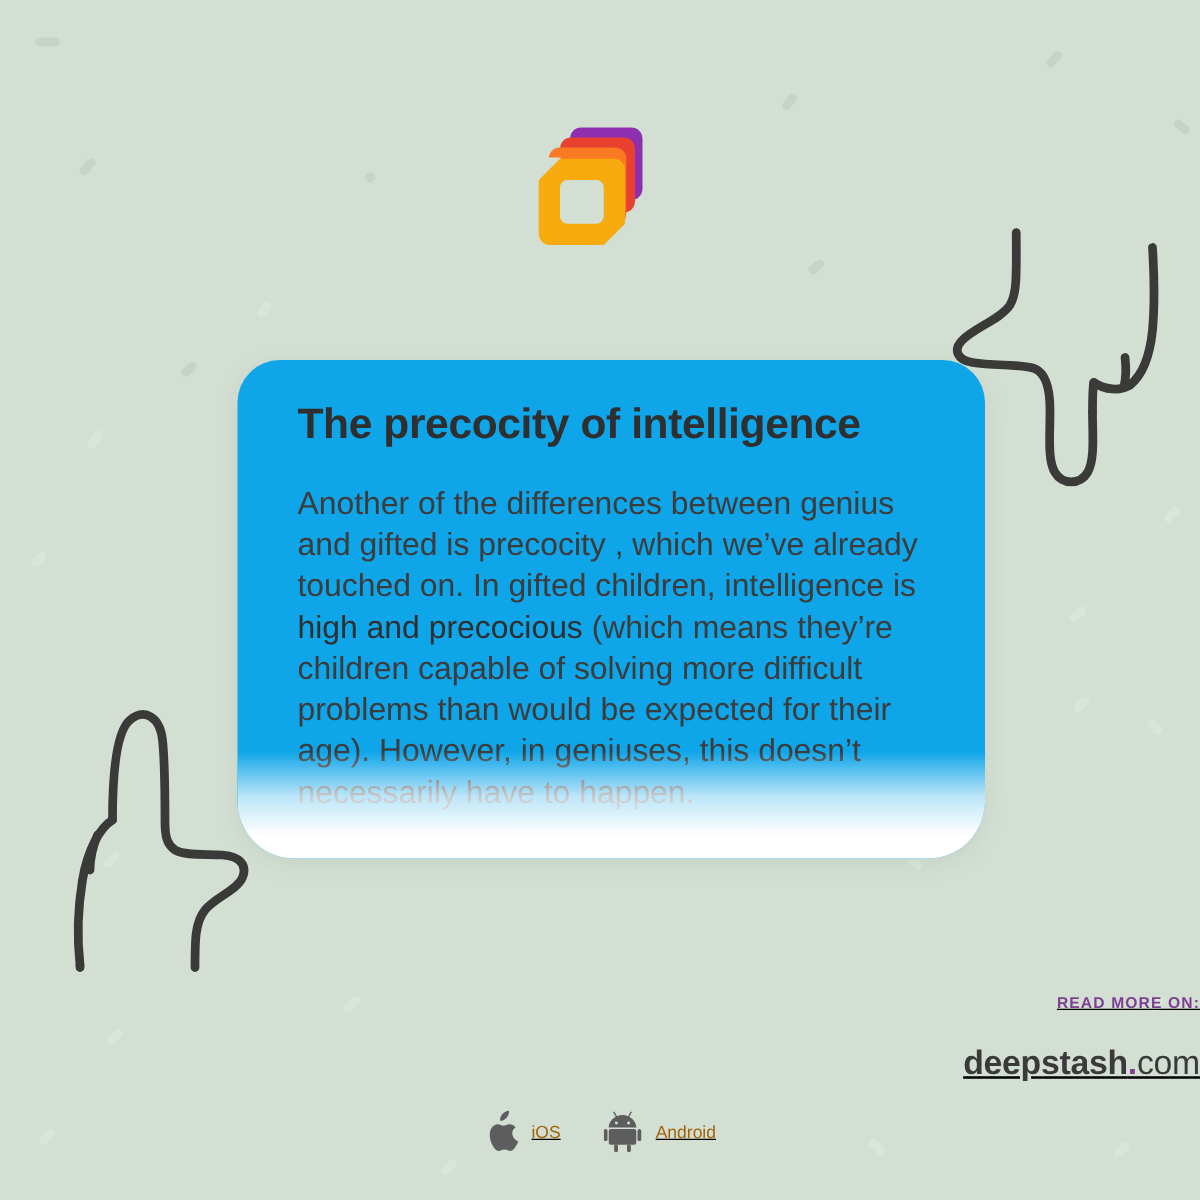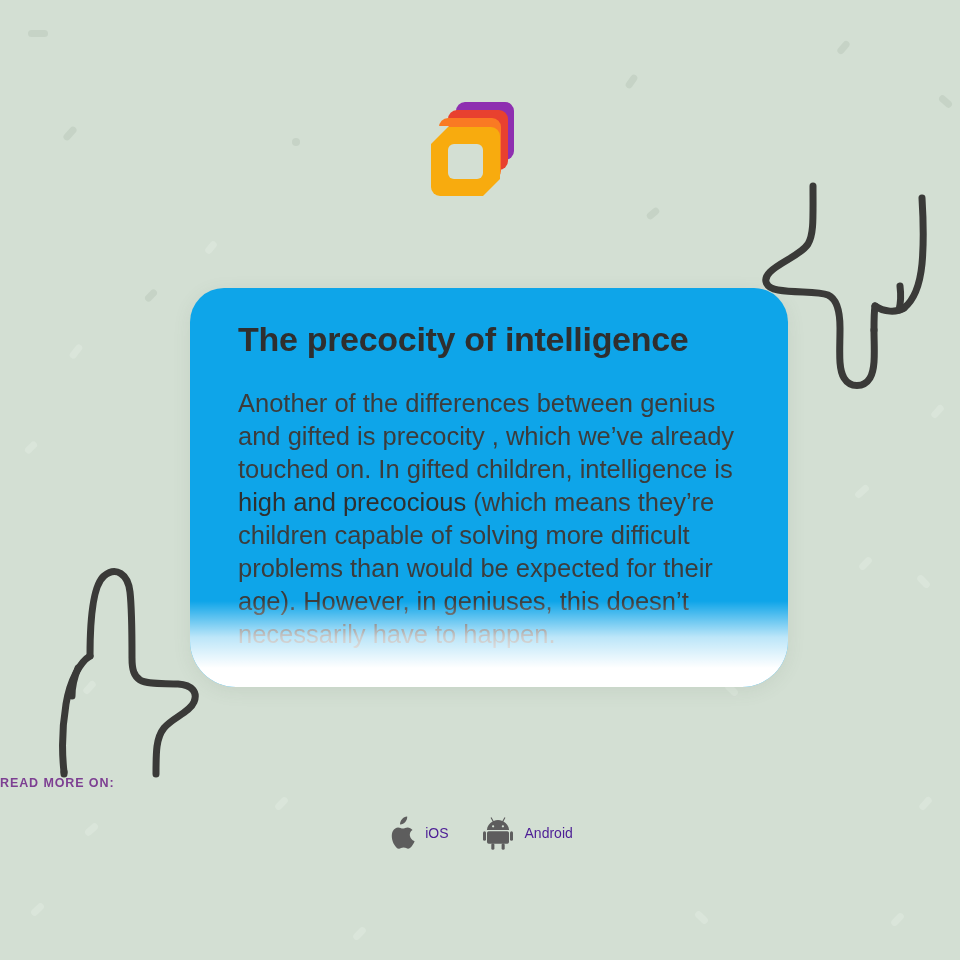--- a/index.html
+++ b/index.html
@@ -141,22 +141,23 @@
     height: 86px;
     background: linear-gradient(to bottom, rgba(255,255,255,0) 0%, rgba(255,255,255,0.72) 42%, #ffffff 78%);
     pointer-events: none;
   }
 
   
   #footer {
     position: absolute;
     left: 0;
     right: 0;
-    top: 776px;
-    text-align: left;
+    top: 795px;
+    text-align: right;
+    text-decoration: underline;
   }
   #read-more-on {
     font-size: 12.5px;
     font-weight: bold;
     letter-spacing: 0.9px;
     color: #7d3f92;
     margin: 0 0 26px 0;
   }
   #wordmark {
     font-size: 27px;
@@ -174,21 +175,21 @@
     align-items: center;
     gap: 34px;
   }
   .store-badge {
     display: flex;
     align-items: center;
     gap: 8px;
   }
   .store-badge .badge-label {
     font-size: 14px;
-    color: #4c1d95;
+    color: #a16207;
   }
   .store-icon { display: block; }
 </style>
 </head>
 <body>
 
 <div id="stage">
 
   <div id="confetti">
     <div class="confetti-dash" style="left:28px;  top:30px;  width:20px; height:7px; transform:rotate(0deg);"></div>
@@ -251,20 +252,23 @@
   <div id="card">
     <div id="card-inner">
       <h1 id="card-title">The precocity of intelligence</h1>
       <p id="card-body">Another of the differences between genius and gifted is precocity , which we’ve already touched on. In gifted children, intelligence is <b>high and precocious</b> (which means they’re children capable of solving more difficult problems than would be expected for their age). However, in geniuses, this doesn’t necessarily have to happen.</p>
     </div>
     <div id="card-fade"></div>
   </div>
 
   <div id="footer">
     <div id="read-more-on">READ MORE ON:</div>
+    <div id="wordmark">
+      <span class="brand">deepstash</span><span class="dot">.</span><span class="tld">com</span>
+    </div>
     <div id="store-badges">
 
       <div class="store-badge">
         <svg class="store-icon" width="30" height="34" viewBox="0 0 30 34">
           <path fill="#5d5d5d" d="M20.2 0.6c0.2 2.1-0.7 4.1-1.9 5.5-1.3 1.5-3.3 2.6-5.2 2.5-0.3-2 0.7-4.1 1.9-5.4C16.3 1.6 18.5 0.5 20.2 0.6z"></path>
           <path fill="#5d5d5d" d="M27.6 25.2c-0.6 1.5-0.9 2.1-1.7 3.4-1.1 1.8-2.7 4.1-4.7 4.1-1.7 0-2.2-1.1-4.6-1.1-2.4 0-2.9 1.1-4.6 1.2-1.9 0.1-3.4-2-4.5-3.8C4.4 23.9 4.1 18 5.9 14.9c1.3-2.2 3.3-3.5 5.2-3.5 1.9 0 3.2 1.1 4.8 1.1 1.6 0 2.6-1.1 4.8-1.1 1.7 0 3.5 0.9 4.8 2.5C21.3 16.3 22 22.6 27.6 25.2z"></path>
         </svg>
         <span class="badge-label">iOS</span>
       </div>
 

